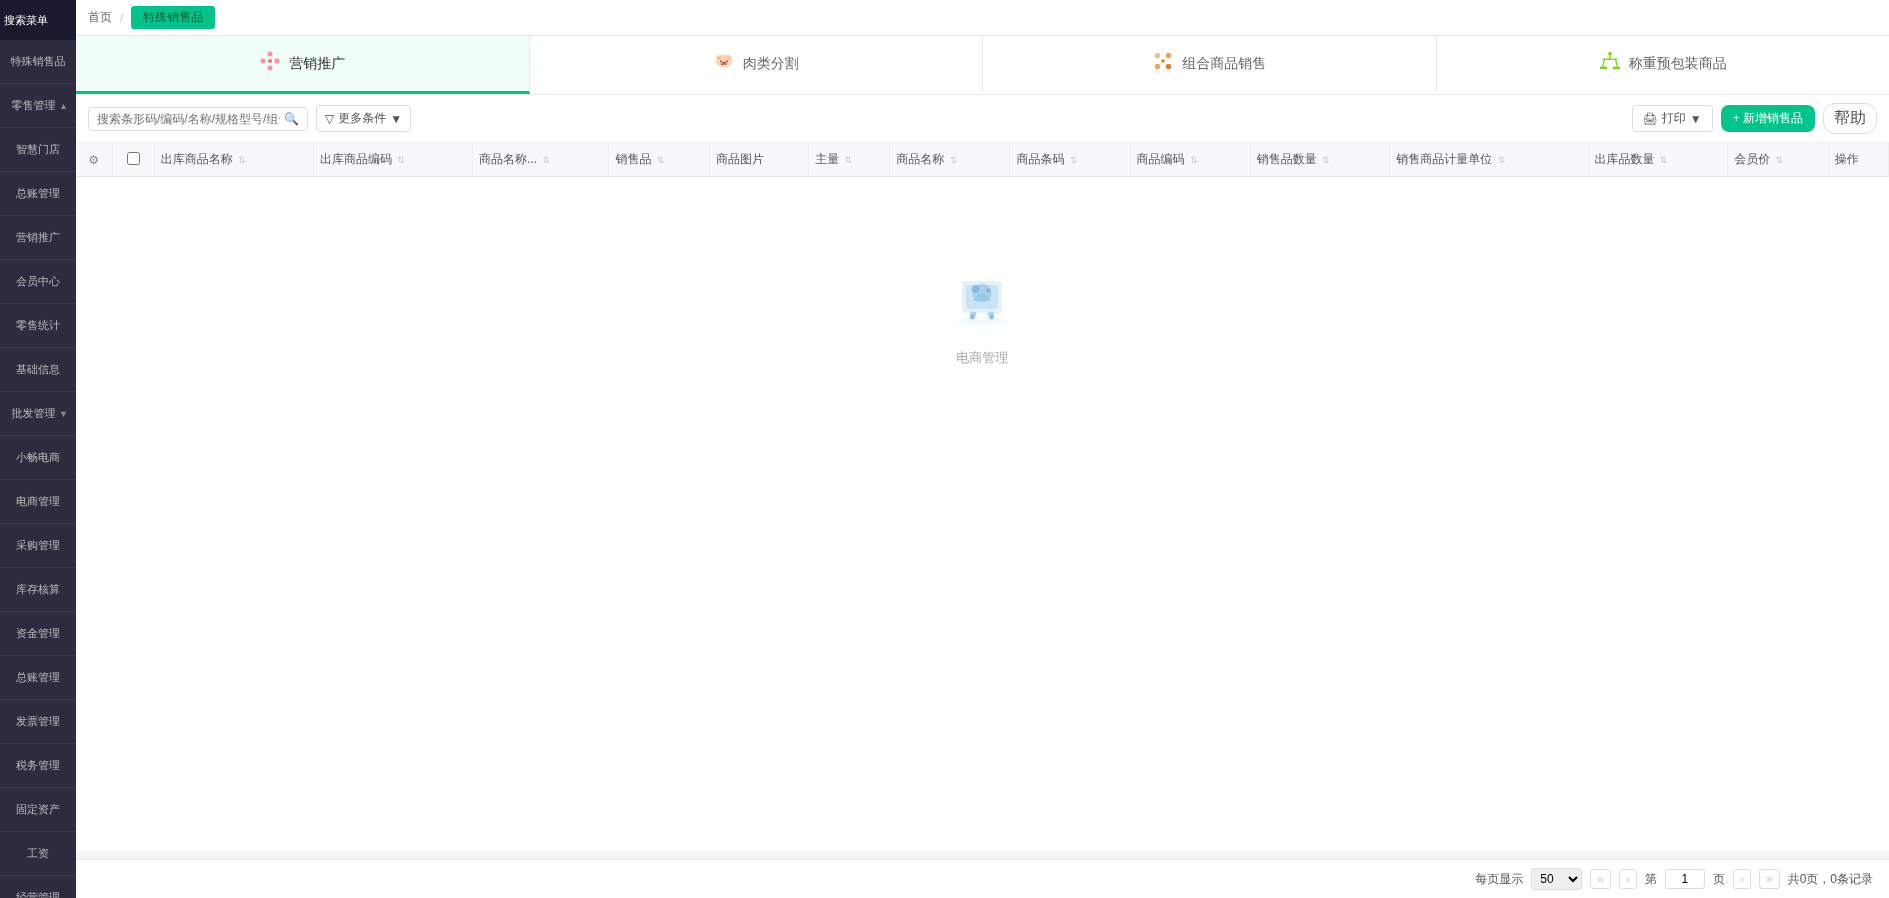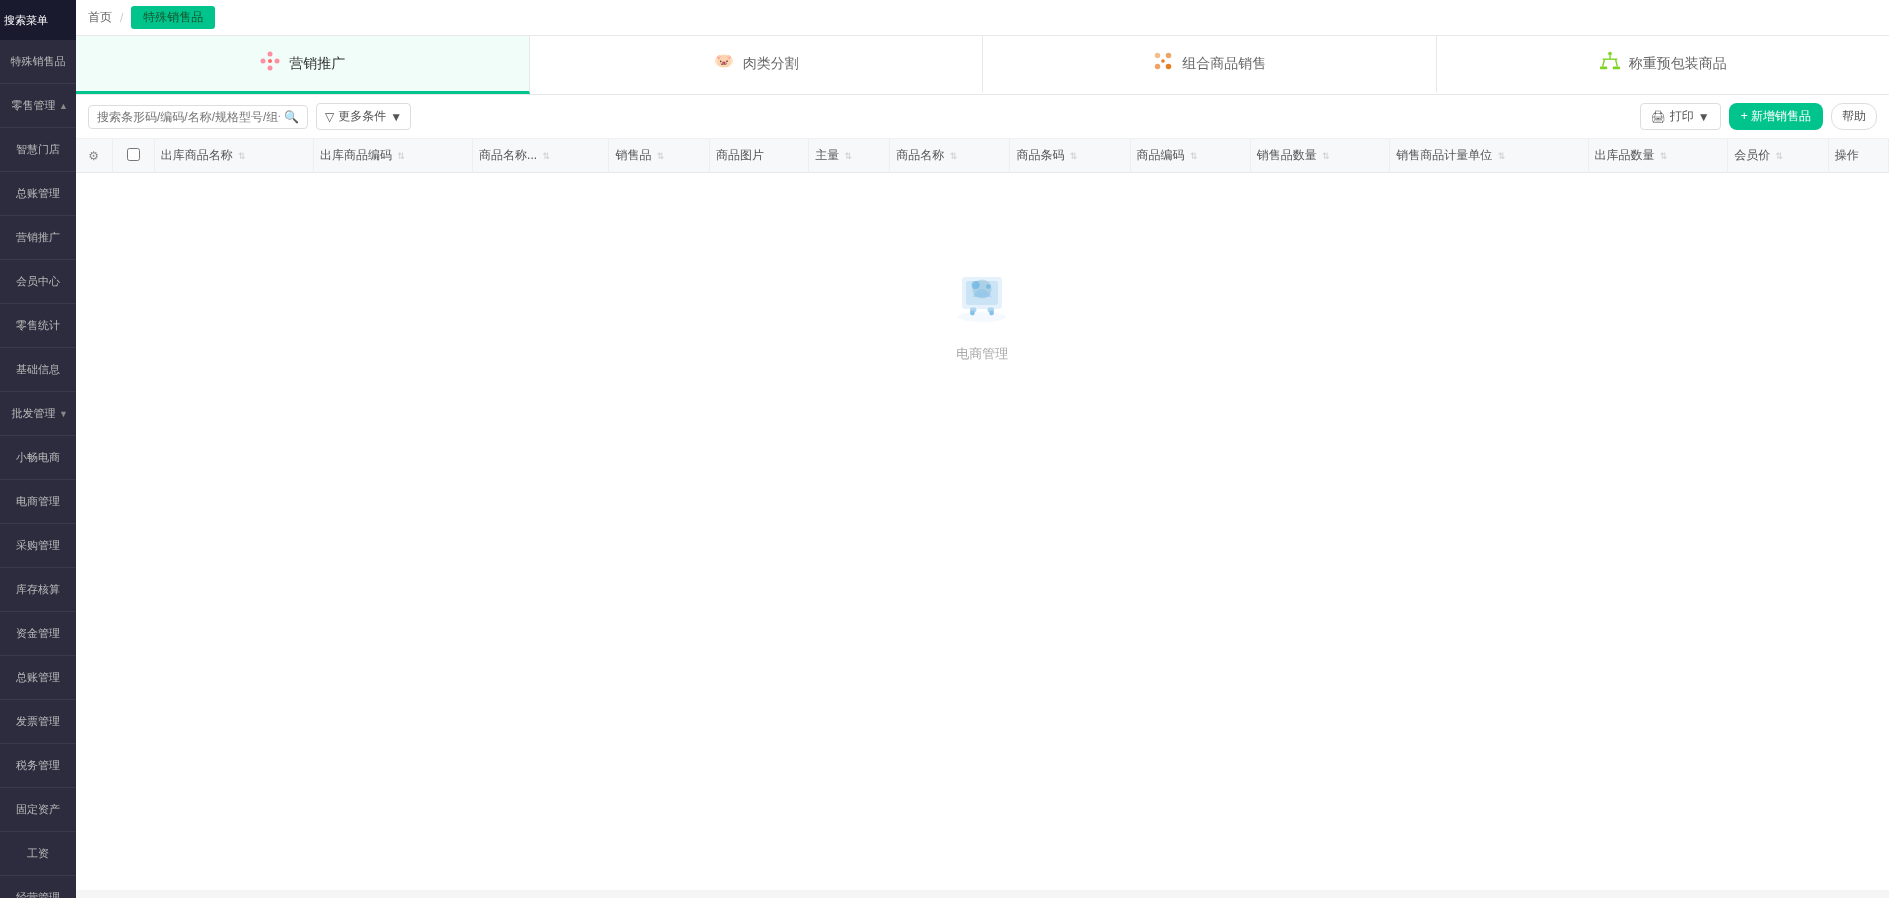--- a/index.html
+++ b/index.html
@@ -167,21 +167,21 @@
       cursor: pointer;
       font-size: 12px;
       display: flex; align-items: center; gap: 4px;
     }
     .help-btn {
       border: 1px solid #ddd;
       border-radius: 12px;
       padding: 4px 10px;
       cursor: pointer;
       color: #555;
-      font-size: 12px;
+      font-size: 16px;
       background: #fff;
     }
 
     
     .table-container {
       flex: 1;
       overflow: auto;
       background: #fff;
     }
     table {
@@ -525,14 +525,30 @@
           </td>
         </tr>
       </tbody>
     </table>
   </div>
 
   <div class="bottom-scrollbar">
     <div class="bottom-scrollbar-inner"></div>
   </div>
 
+  <div class="pagination-bar">
+    <span>每页显示</span>
+    <select class="page-size-select">
+      <option value="50">50</option>
+      <option value="20">20</option>
+      <option value="100">100</option>
+    </select>
+    <button class="page-btn" disabled="">«</button>
+    <button class="page-btn" disabled="">‹</button>
+    <span>第</span>
+    <input type="text" class="page-input" value="1" style="">
+    <span>页</span>
+    <button class="page-btn" disabled="">›</button>
+    <button class="page-btn" disabled="">»</button>
+    <span>共0页，0条记录</span>
+  </div>
 
 </div>
 
 </body></html>

